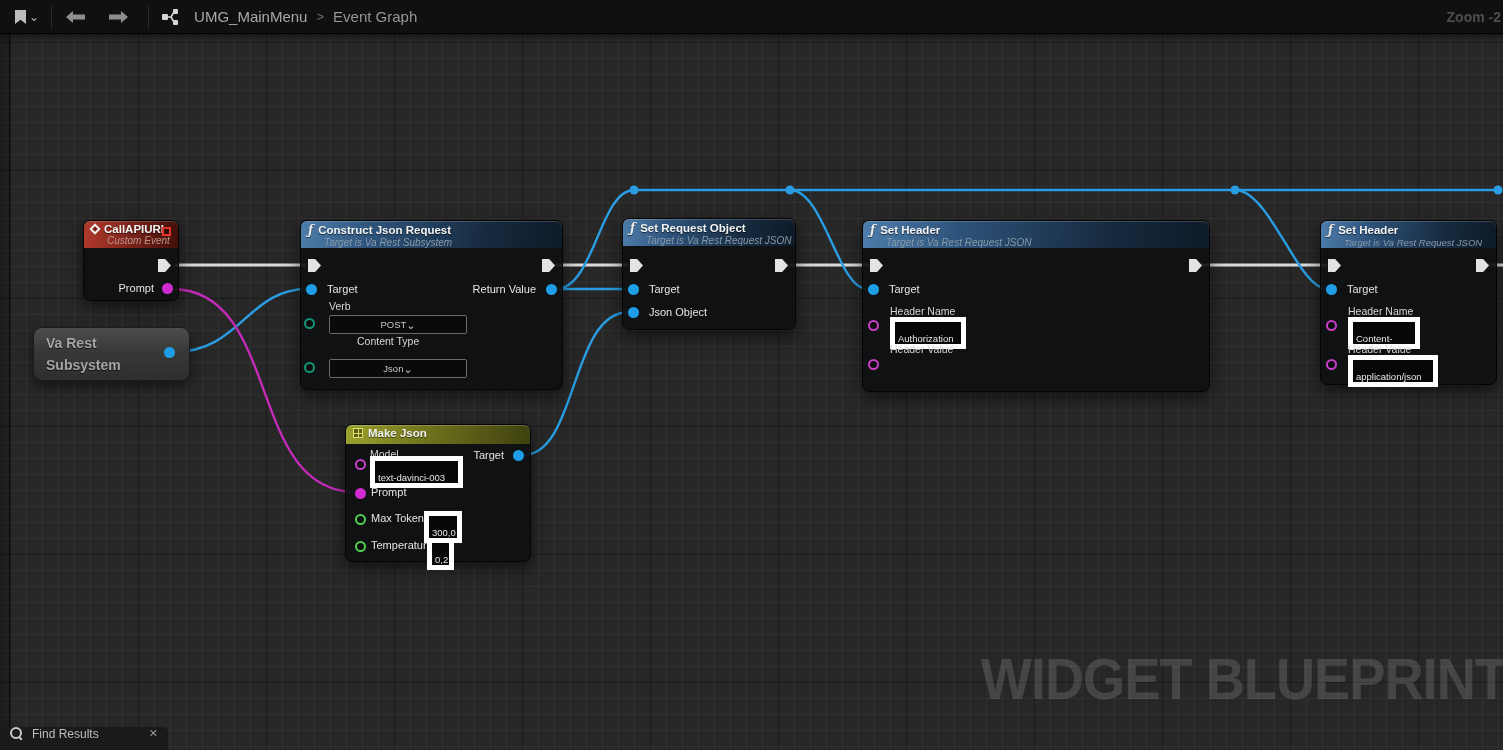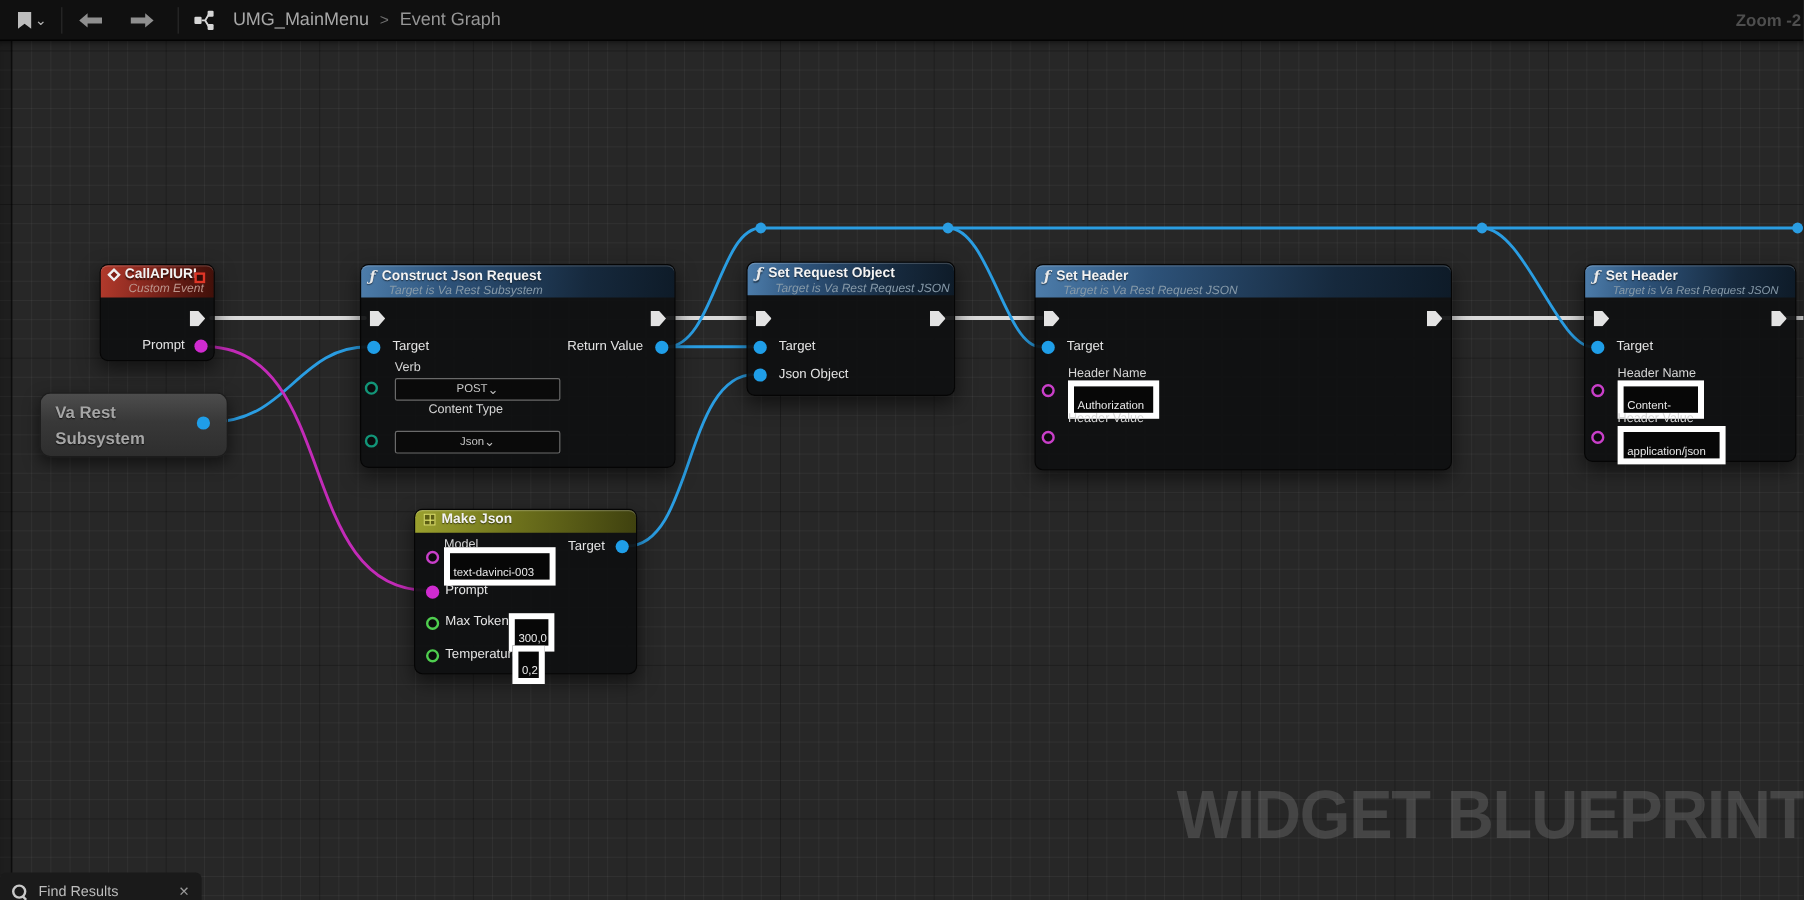--- a/index.html
+++ b/index.html
@@ -84,21 +84,21 @@
   
   .var-node { position:absolute; left:33px; top:327px; width:157px; height:54px;
     background:linear-gradient(180deg,#4d4d4d 0%,#383838 45%,#2e2e2e 100%);
     border:1px solid #1c1c1c; border-radius:9px; box-shadow:0 5px 12px rgba(0,0,0,0.5);
     padding:4px 0 0 12px; z-index:10; }
   .var-line { font-size:14px; font-weight:bold; color:#a5a5a5; line-height:22px;
     text-shadow:0 1px 1px rgba(0,0,0,0.7); }
 
   
   .find-tab { position:absolute; left:0; top:727px; width:168px; height:23px; background:#1a1a1a;
-    border-radius:5px 5px 0 0; display:flex; align-items:flex-end; padding:0 10px; z-index:40;
+    border-radius:5px 5px 0 0; display:flex; align-items:flex-start; padding:0 10px; z-index:40;
     cursor:pointer; }
   .find-label { font-size:12px; color:#bdbdbd; margin-left:9px; flex:1; }
   .find-close { font-size:11px; color:#9a9a9a; cursor:pointer; }
   .mag { position:relative; width:13px; height:13px; }
   .mag::before { content:""; position:absolute; left:0; top:0; width:8px; height:8px;
     border:2px solid #c9c9c9; border-radius:50%; }
   .mag::after { content:""; position:absolute; left:9px; top:9px; width:4px; height:2px;
     background:#c9c9c9; transform:rotate(45deg); transform-origin:left center; }
 
   svg.wires { position:absolute; left:0; top:0; z-index:5; }

